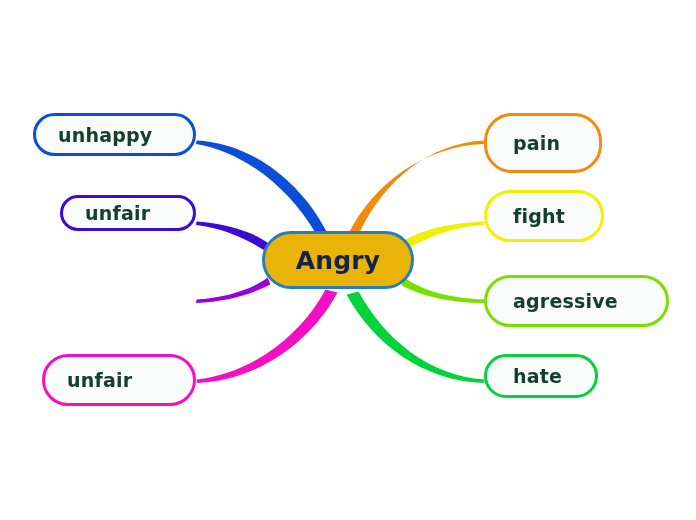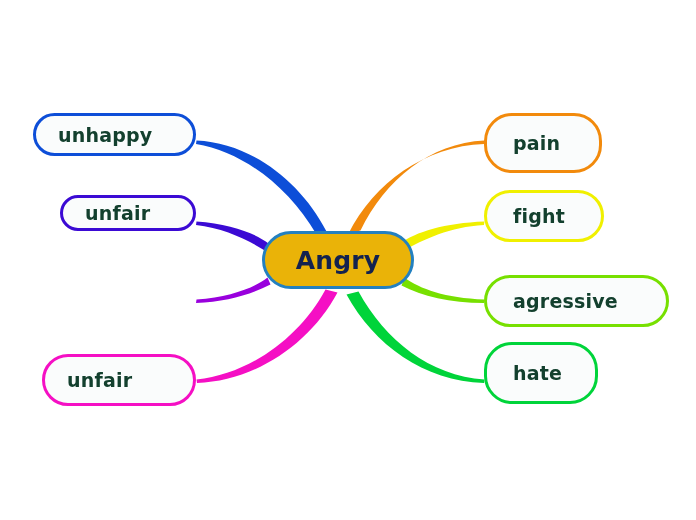--- a/index.html
+++ b/index.html
@@ -110,21 +110,21 @@
   </div>
 
   <div class="node leaf-node leaf-right" style="left: 484px; top: 190px; width: 120px; height: 52px; border-color: rgb(240, 240, 0);">
     <span class="node-label">fight</span>
   </div>
 
   <div class="node leaf-node leaf-right" style="left: 484px; top: 275px; width: 185px; height: 52px; border-color: rgb(119, 224, 0);">
     <span class="node-label">agressive</span>
   </div>
 
-  <div class="node leaf-node leaf-right" style="left: 484px; top: 342px; width: 114px; height: 62px; border-color: rgb(0, 212, 58);">
+  <div class="node leaf-node leaf-right" style="left: 484px; top: 354px; width: 114px; height: 44px; border-color: rgb(0, 212, 58);">
     <span class="node-label">hate</span>
   </div>
 
   <div class="node" id="node-central" style="border-color: rgb(35, 128, 192); background: #eab308;">
     <span class="node-label" style="color: rgb(19, 34, 79);">Angry</span>
   </div>
 
 </div>
 
 </body></html>

